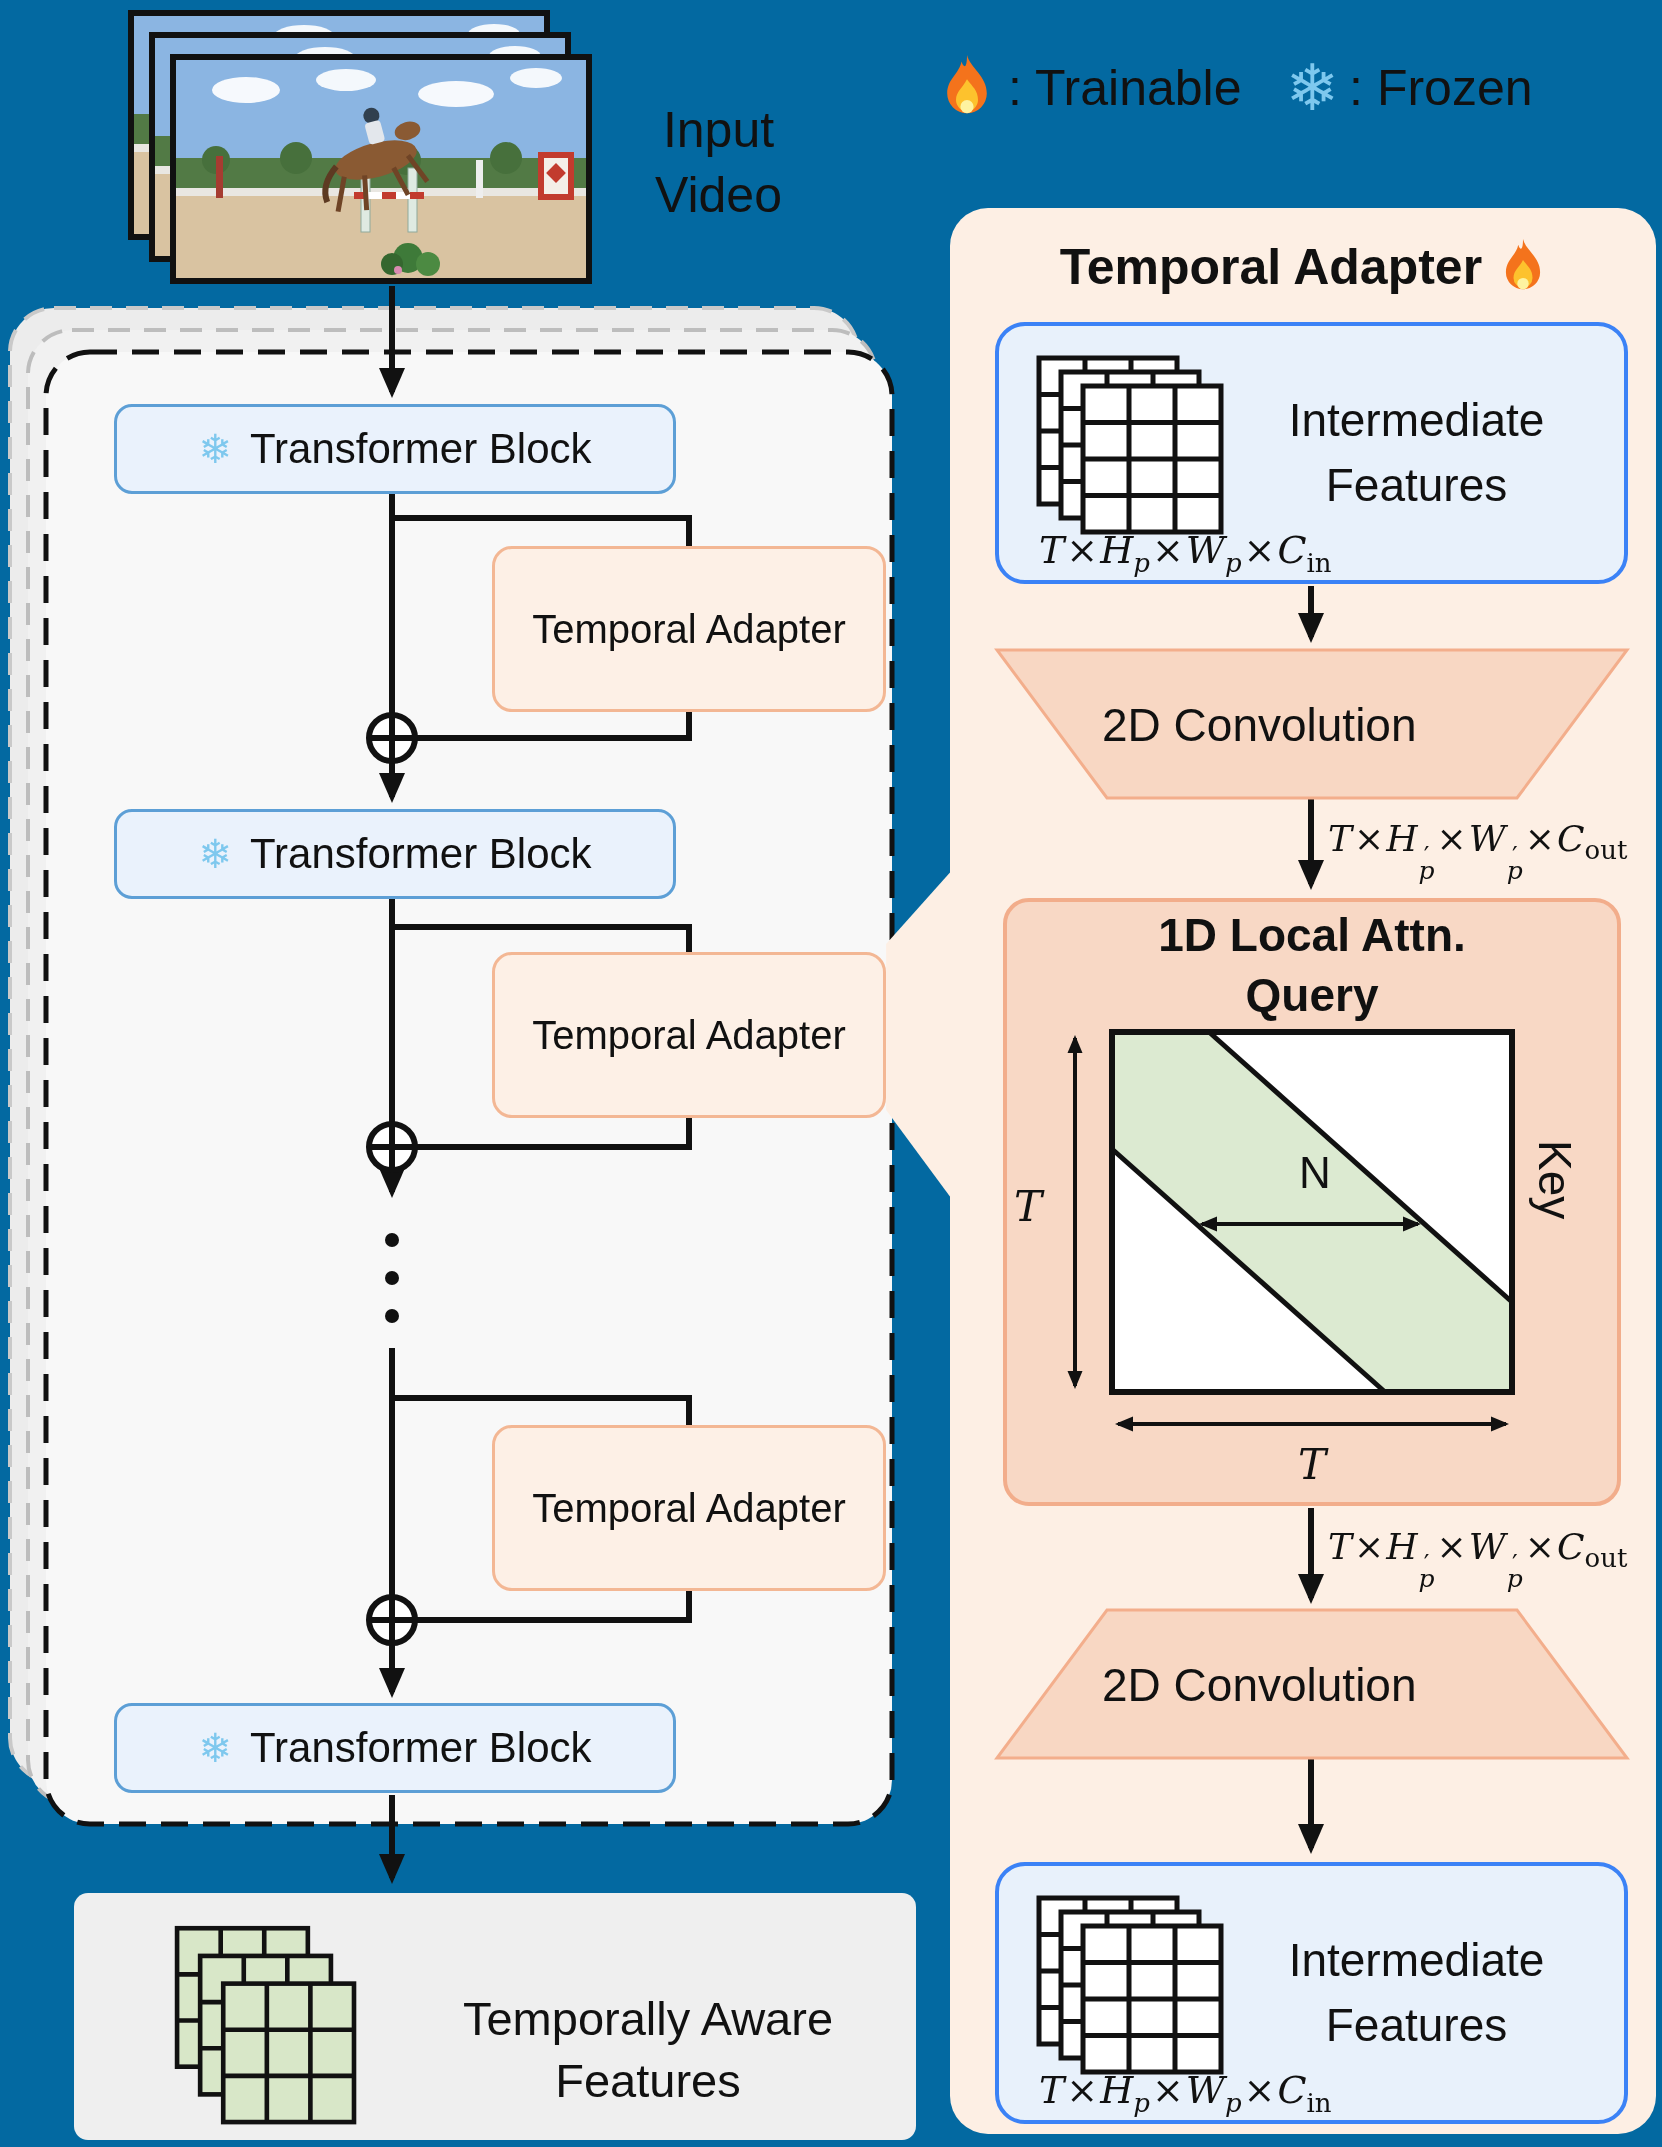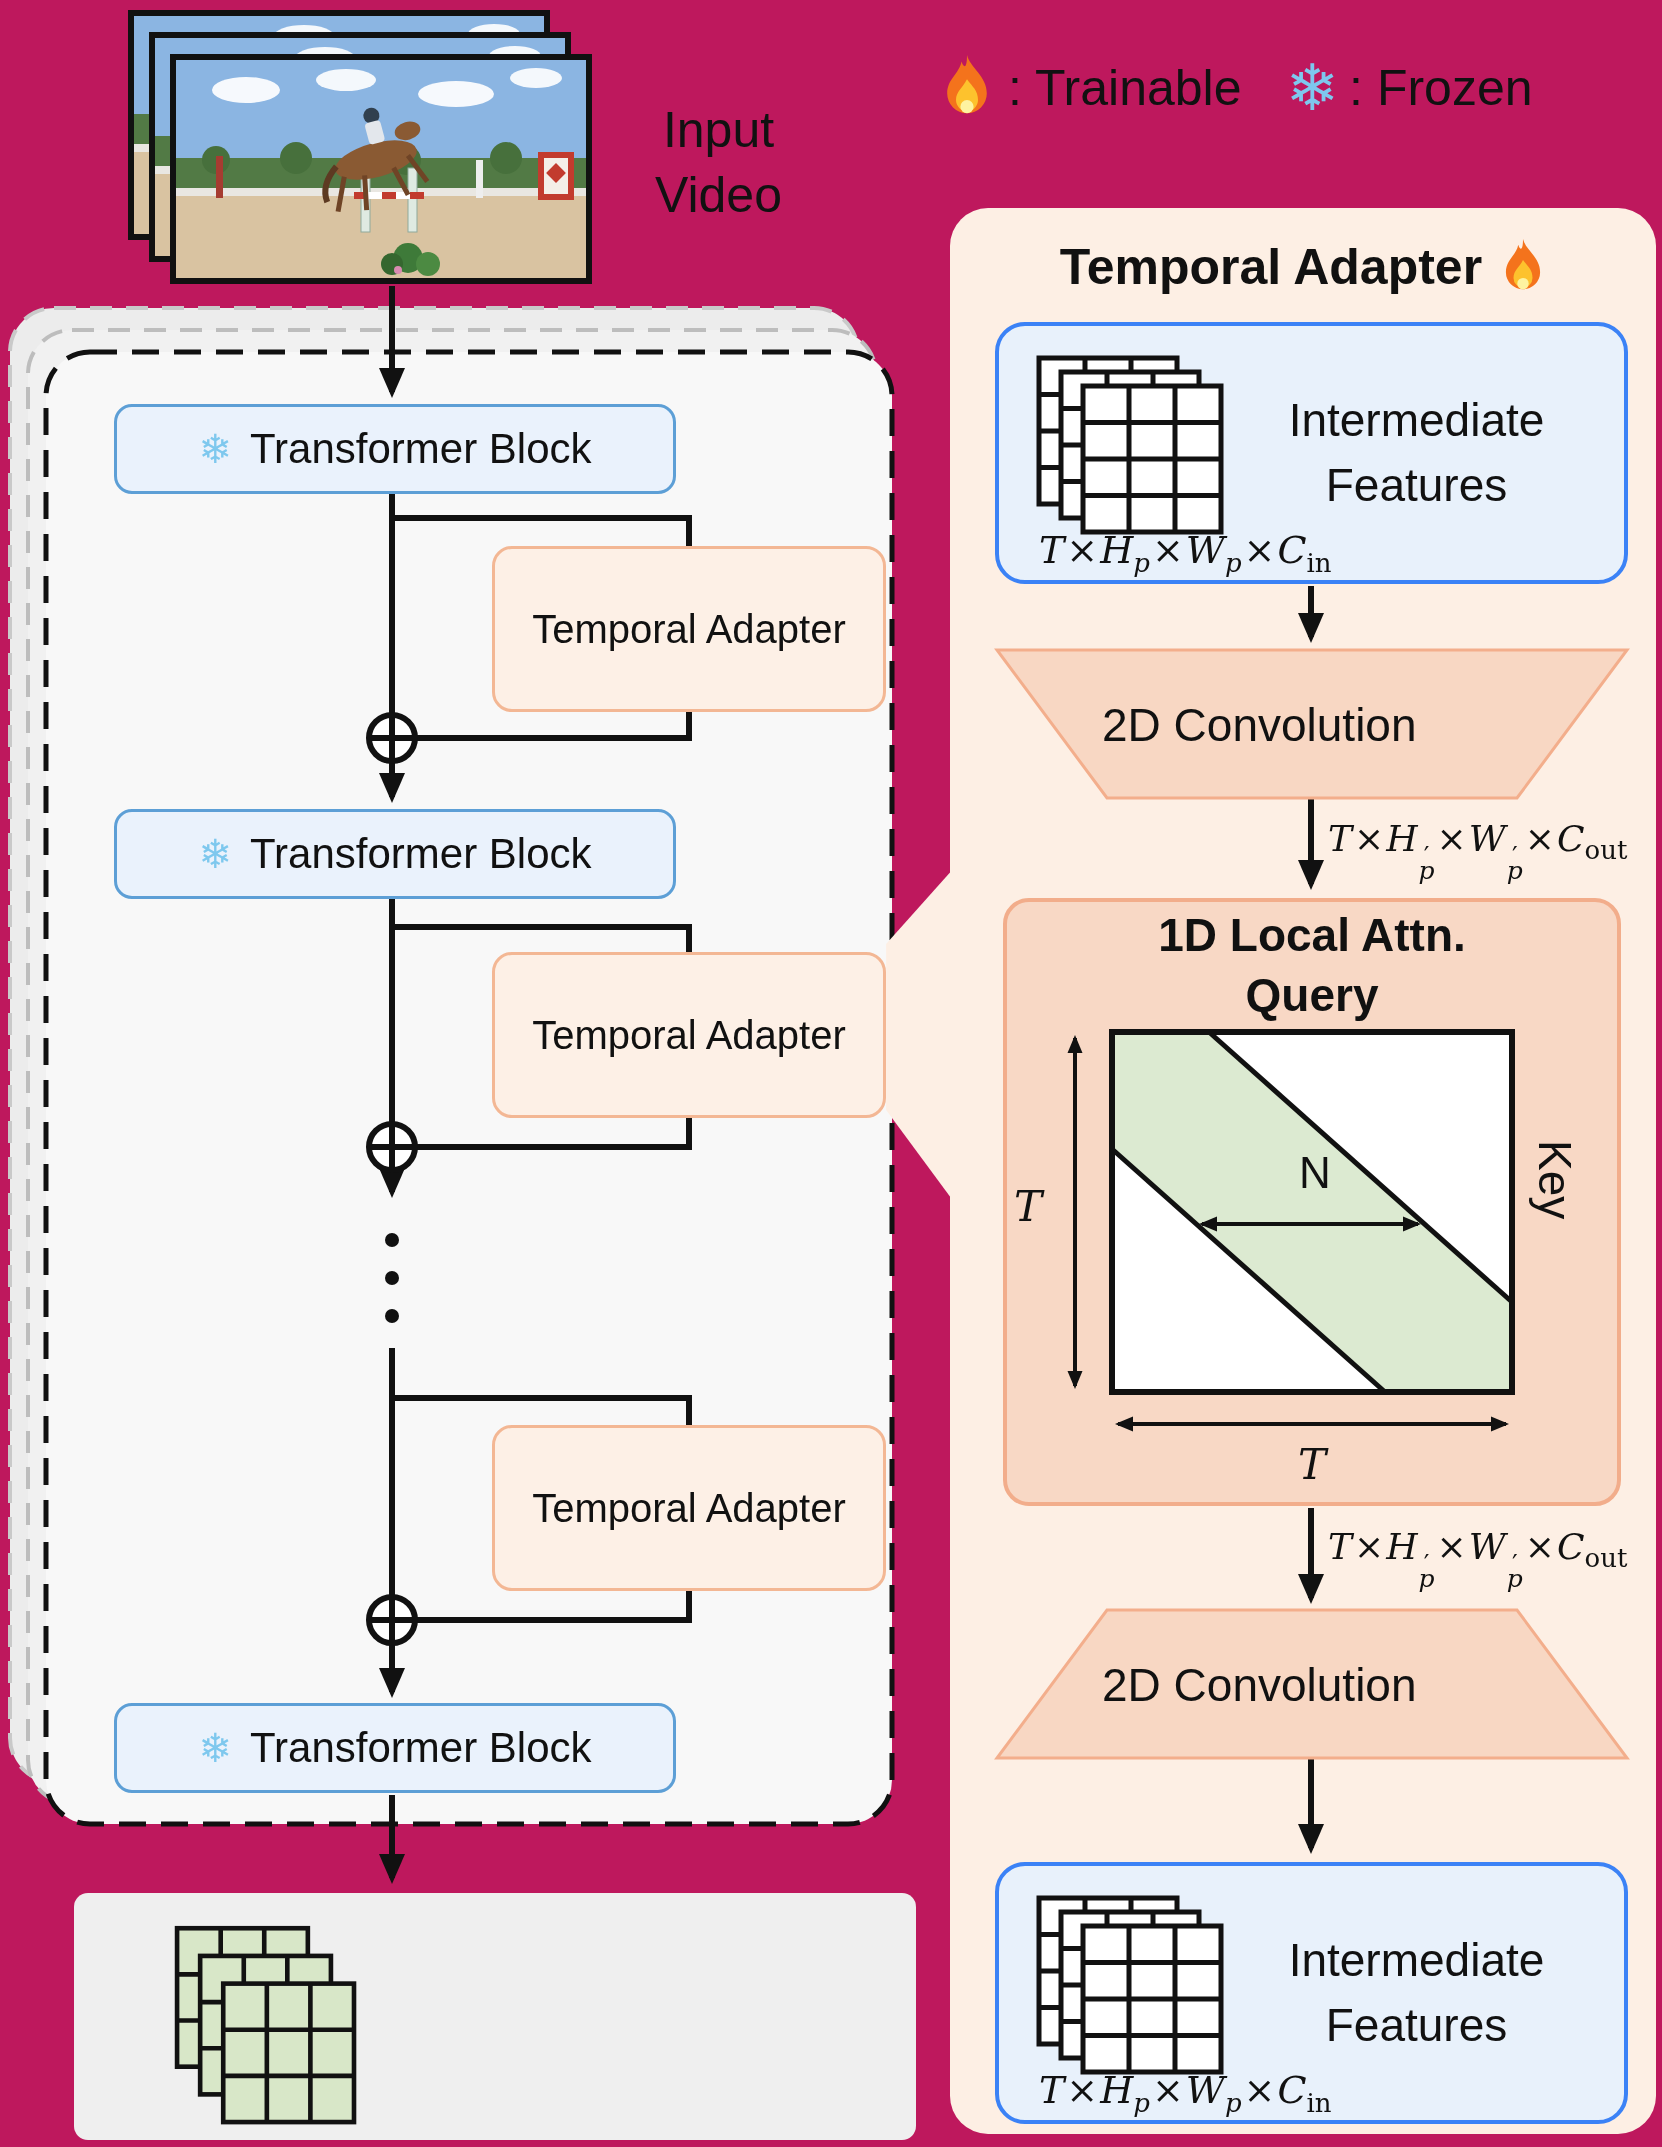--- a/index.html
+++ b/index.html
@@ -1,16 +1,16 @@
 <!DOCTYPE html>
 <html><head>
 <meta charset="utf-8">
 <style>
   html,body{margin:0;padding:0;background:#fff;}
-  #canvas{position:relative;width:1662px;height:2147px;background:#be185d;overflow:hidden;
+  #canvas{position:relative;width:1662px;height:2147px;background:#0369a1;overflow:hidden;
           font-family:"Liberation Sans", sans-serif;color:#111;}
   .abs{position:absolute;}
   svg{display:block;}
   .layer{position:absolute;left:0;top:0;width:1662px;height:2147px;pointer-events:none;}
 
   
   .vframe{position:absolute;width:422px;height:230px;border:6px solid #111;background:#8bb5e2;box-sizing:border-box;overflow:hidden;}
   .input-video-label{left:626px;top:98px;width:185px;text-align:center;font-size:50px;line-height:1.3;}
 
   .tb{background:#eaf2fc;border:3px solid #5d9fd6;border-radius:18px;display:flex;align-items:center;justify-content:center;gap:18px;font-size:42px;box-sizing:border-box;}
@@ -216,20 +216,21 @@
       <g stroke="#111" stroke-width="6" fill="#d8e7c8">
         <rect x="34" y="40" width="170" height="180"></rect>
           <path d="M90.7 40V220M147.3 40V220M34 100h170M34 160h170" fill="none"></path>
       </g>
       <g stroke="#111" stroke-width="6" fill="#d8e7c8">
         <rect x="64" y="76" width="170" height="180"></rect>
           <path d="M120.7 76V256M177.3 76V256M64 136h170M64 196h170" fill="none"></path>
       </g>
     </svg>
   </div>
+  <div class="abs features-label">Temporally Aware Features</div>
 
   <div class="abs legend">
     <svg width="54" height="66" viewBox="0 0 24 30">
       <path d="M12 0 C13.5 6 21 9.5 21 17.5 A9 9 0 0 1 3 17.5 C3 11 8.5 8.5 9.5 3 C10.5 6 12 6.5 12 0 Z" fill="#f4731c"></path>
       <path d="M12 11 C14.5 14.5 17 16 17 20.5 A5 5 0 0 1 7 20.5 C7 16.5 10 15 12 11 Z" fill="#fdc22d"></path>
       <circle cx="12" cy="23.5" r="3" fill="#fef3a0"></circle>
     </svg>
     <span class="txt" style="margin-left:14px;">: Trainable</span>
     <span class="snowbig">❄</span>
     <span class="txt">: Frozen</span>

